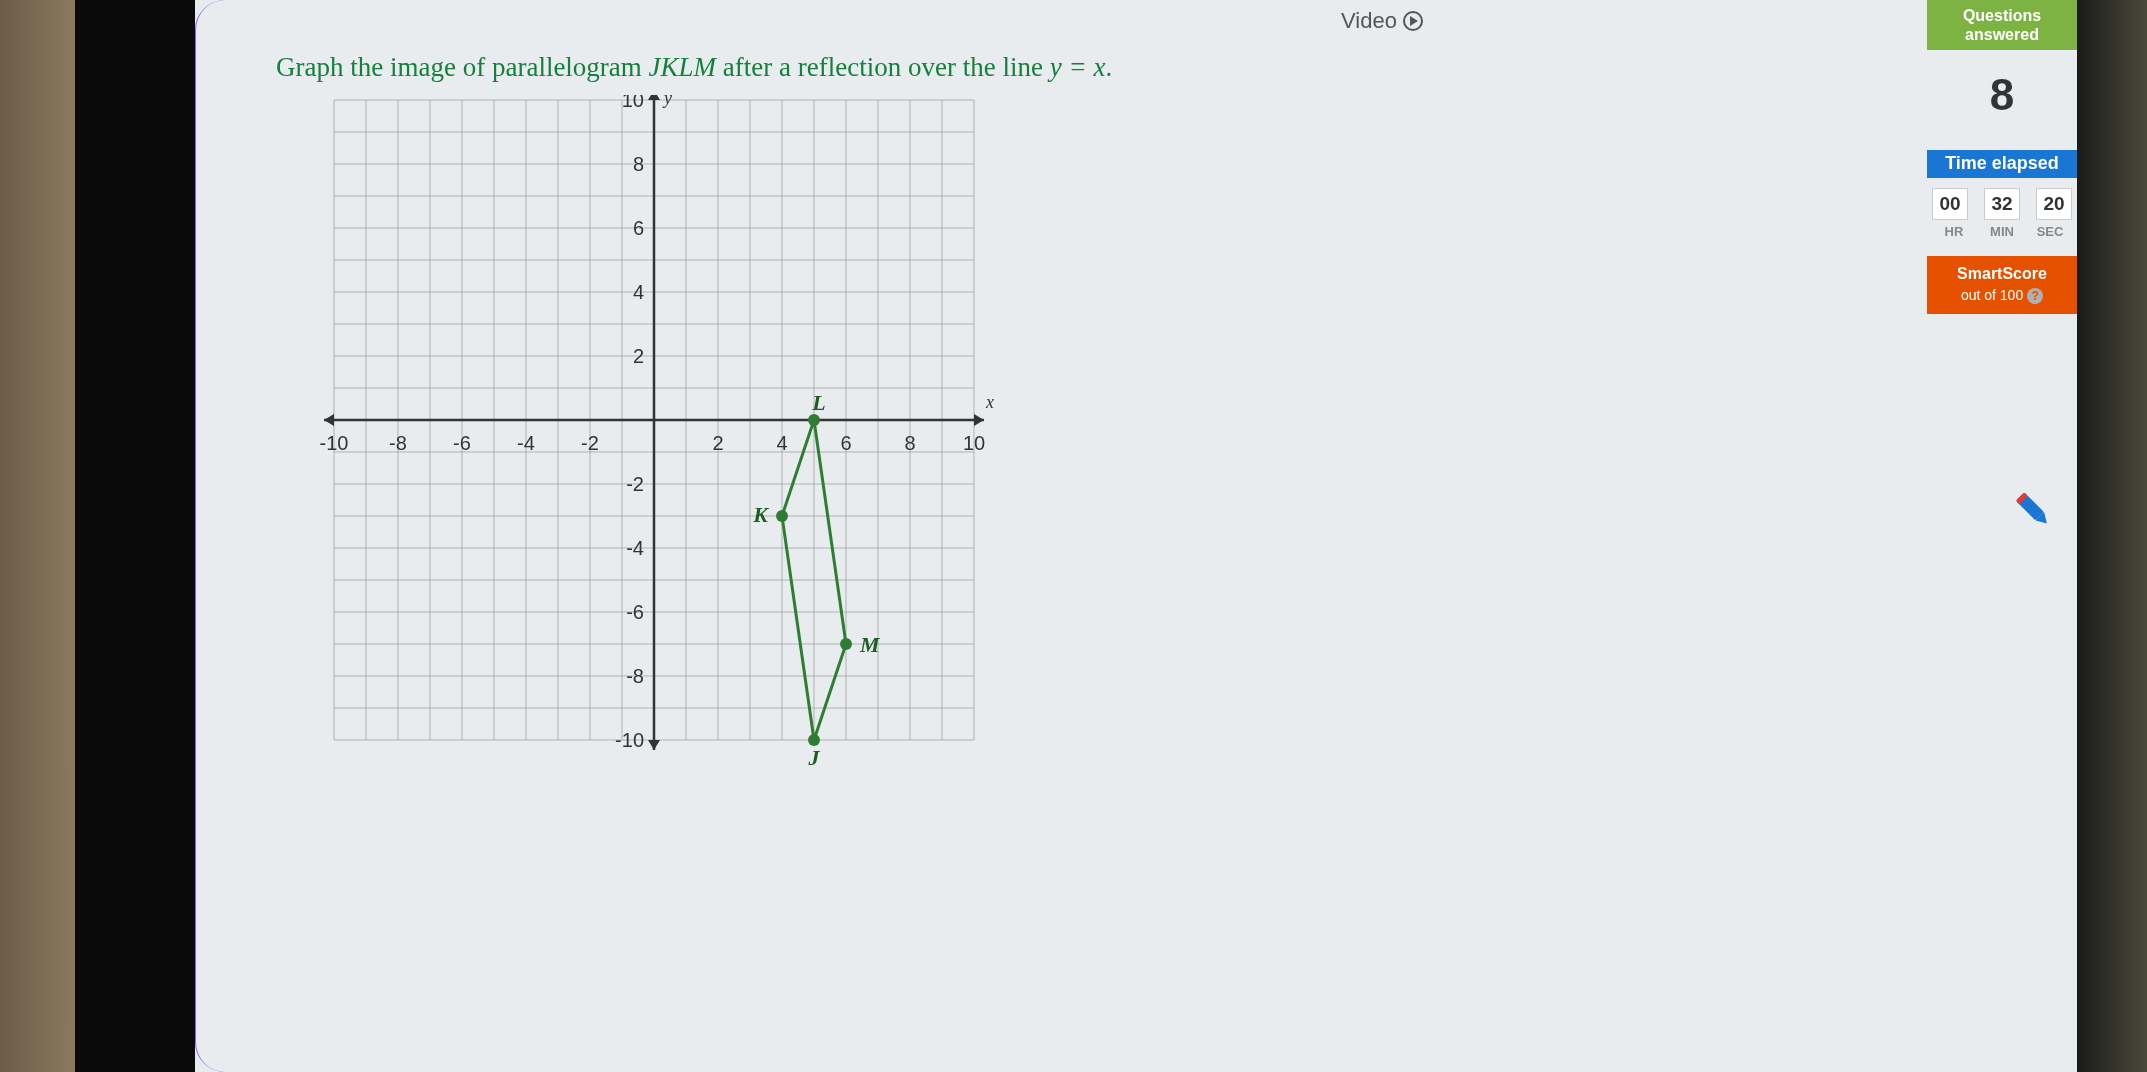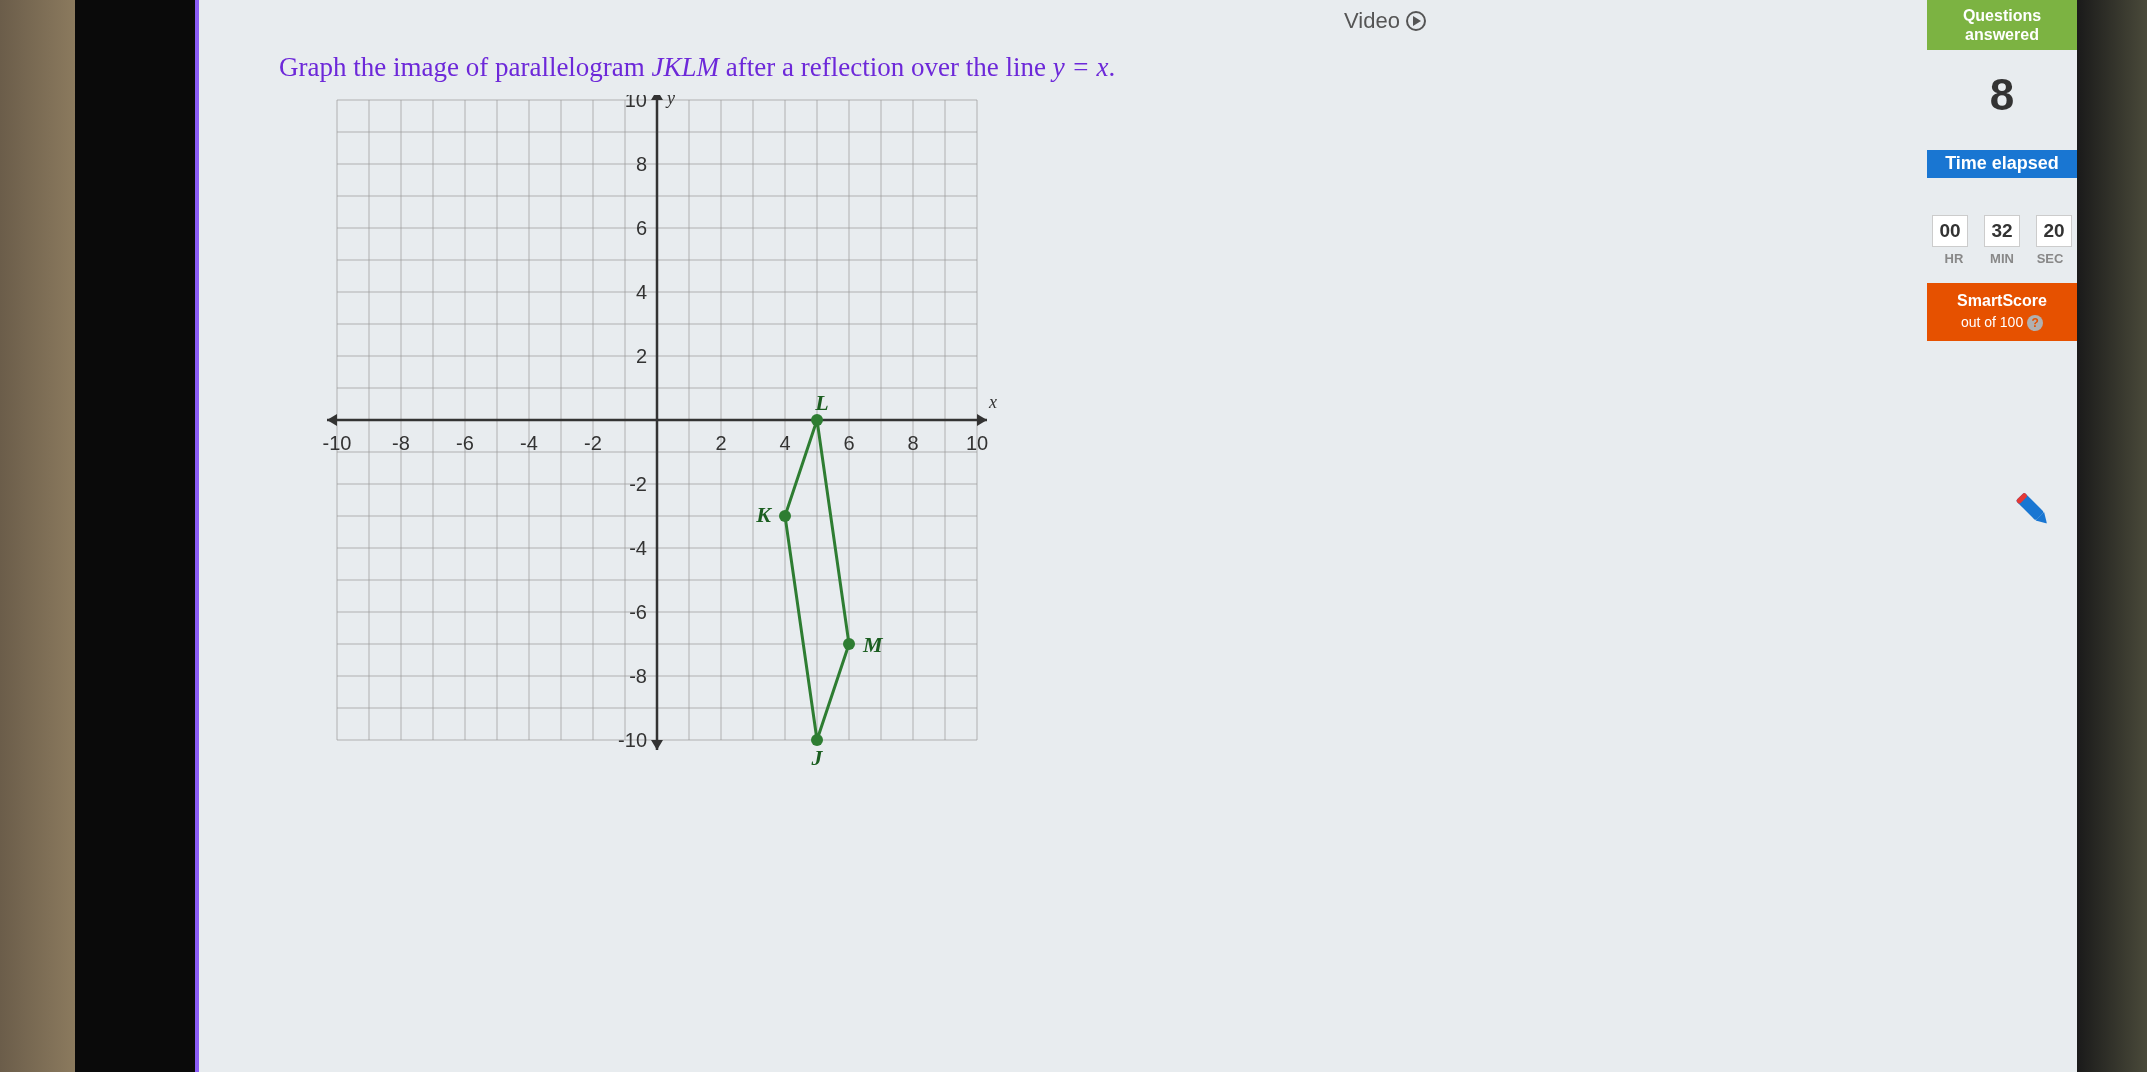--- a/index.html
+++ b/index.html
@@ -31,21 +31,22 @@
       height: 100%;
       background: #0a0a0a;
     }
     .screen {
       position: absolute;
       left: 195px;
       top: 0;
       right: 70px;
       height: 100%;
       background: #e8ecef;
-      border-left: 4px solid #8b5cf6;
+      border-left: 1px solid #8b5cf6;
+      border-radius: 30px;
     }
     .right-edge {
       position: absolute;
       right: 0;
       top: 0;
       width: 70px;
       height: 100%;
       background: linear-gradient(to right, #1a1a1a, #4a4a3a);
     }
     .video-link {
@@ -75,21 +76,21 @@
       border-left: 8px solid #555;
       border-top: 5px solid transparent;
       border-bottom: 5px solid transparent;
       margin-left: 2px;
     }
     .question-text {
       position: absolute;
       top: 52px;
       left: 80px;
       font-size: 27px;
-      color: #6d28d9;
+      color: #15803d;
       font-family: Georgia, serif;
     }
     .question-text .italic {
       font-style: italic;
     }
     .graph-container {
       position: absolute;
       top: 95px;
       left: 118px;
       width: 680px;
@@ -126,21 +127,20 @@
       font-size: 18px;
       font-weight: bold;
       line-height: 1.2;
       margin-top: 10px;
     }
     .timer {
       display: flex;
       justify-content: space-around;
       padding: 10px 5px 2px;
       gap: 16px;
-      margin-top: 27px;
     }
     .timer-cell {
       background: white;
       border: 1px solid #ccc;
       padding: 4px 6px;
       font-size: 19px;
       font-weight: bold;
       color: #333;
       flex: 1;
       text-align: center;

